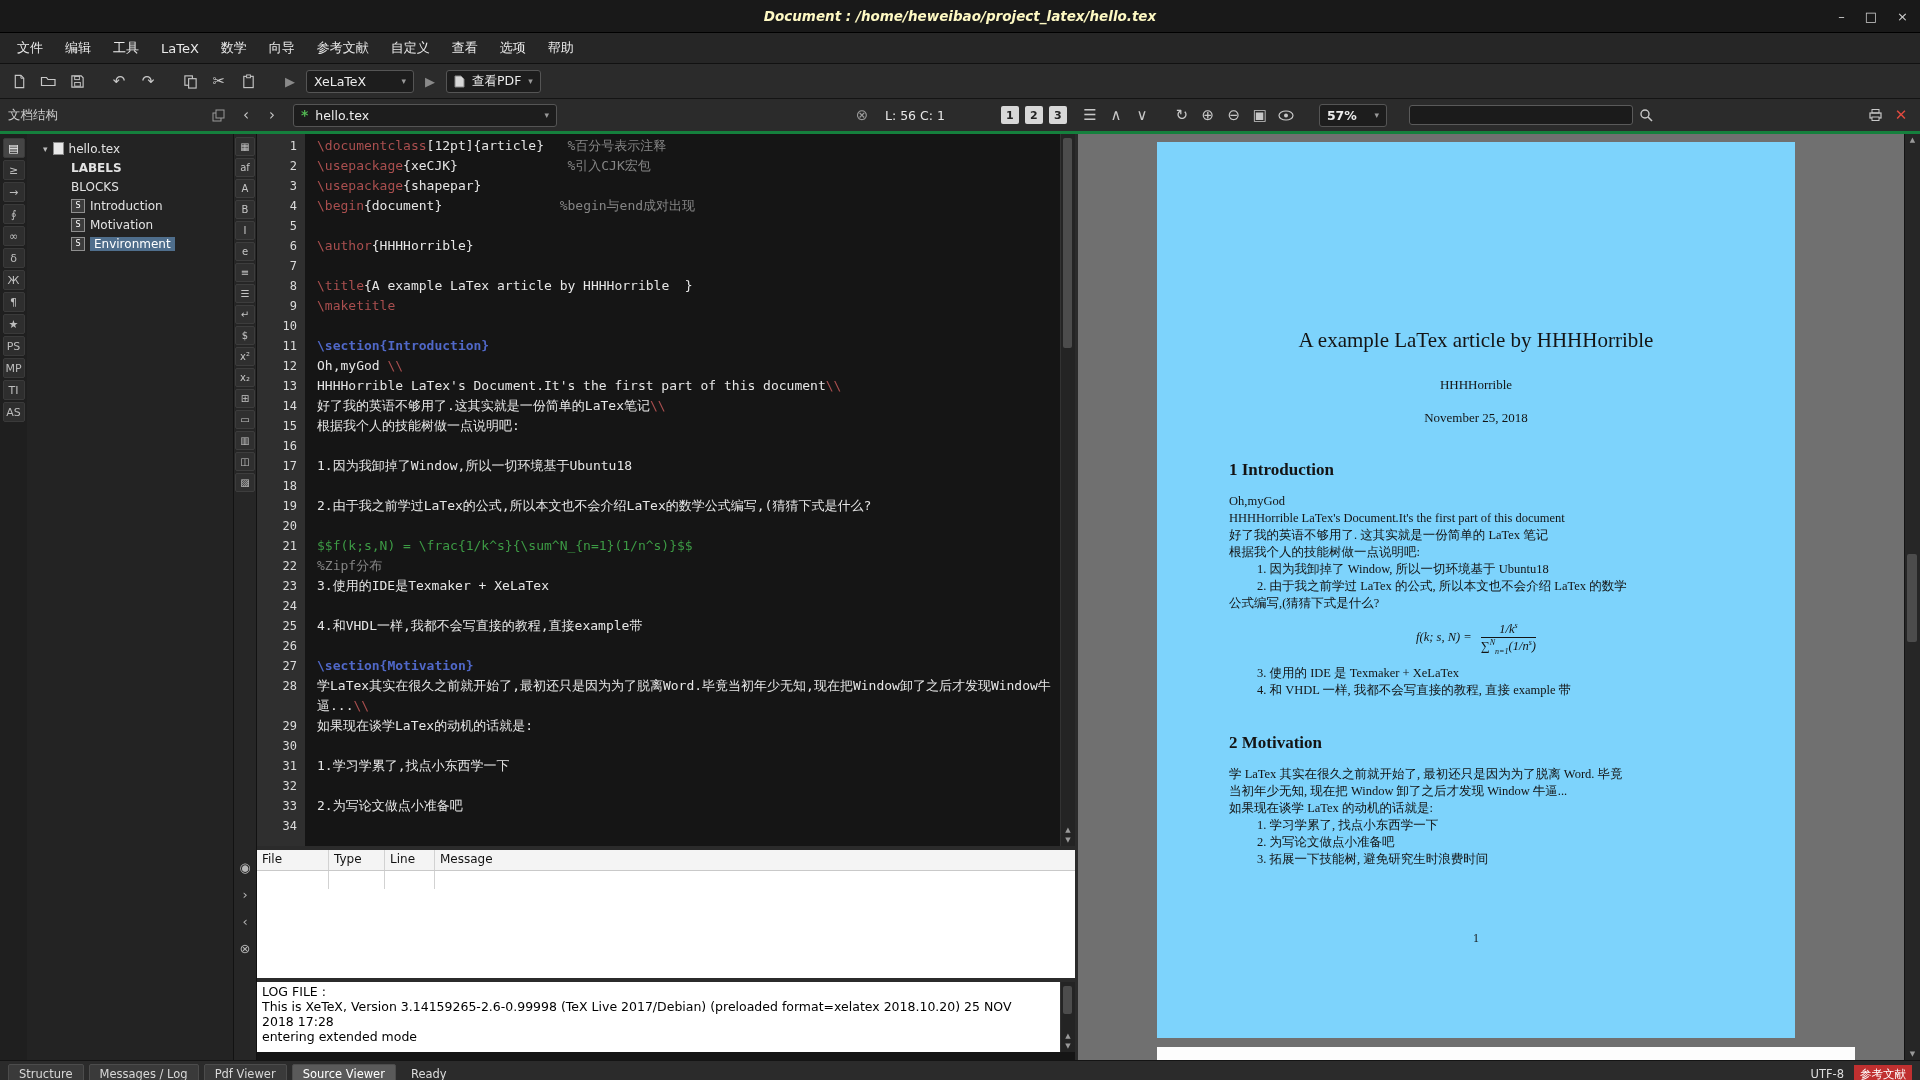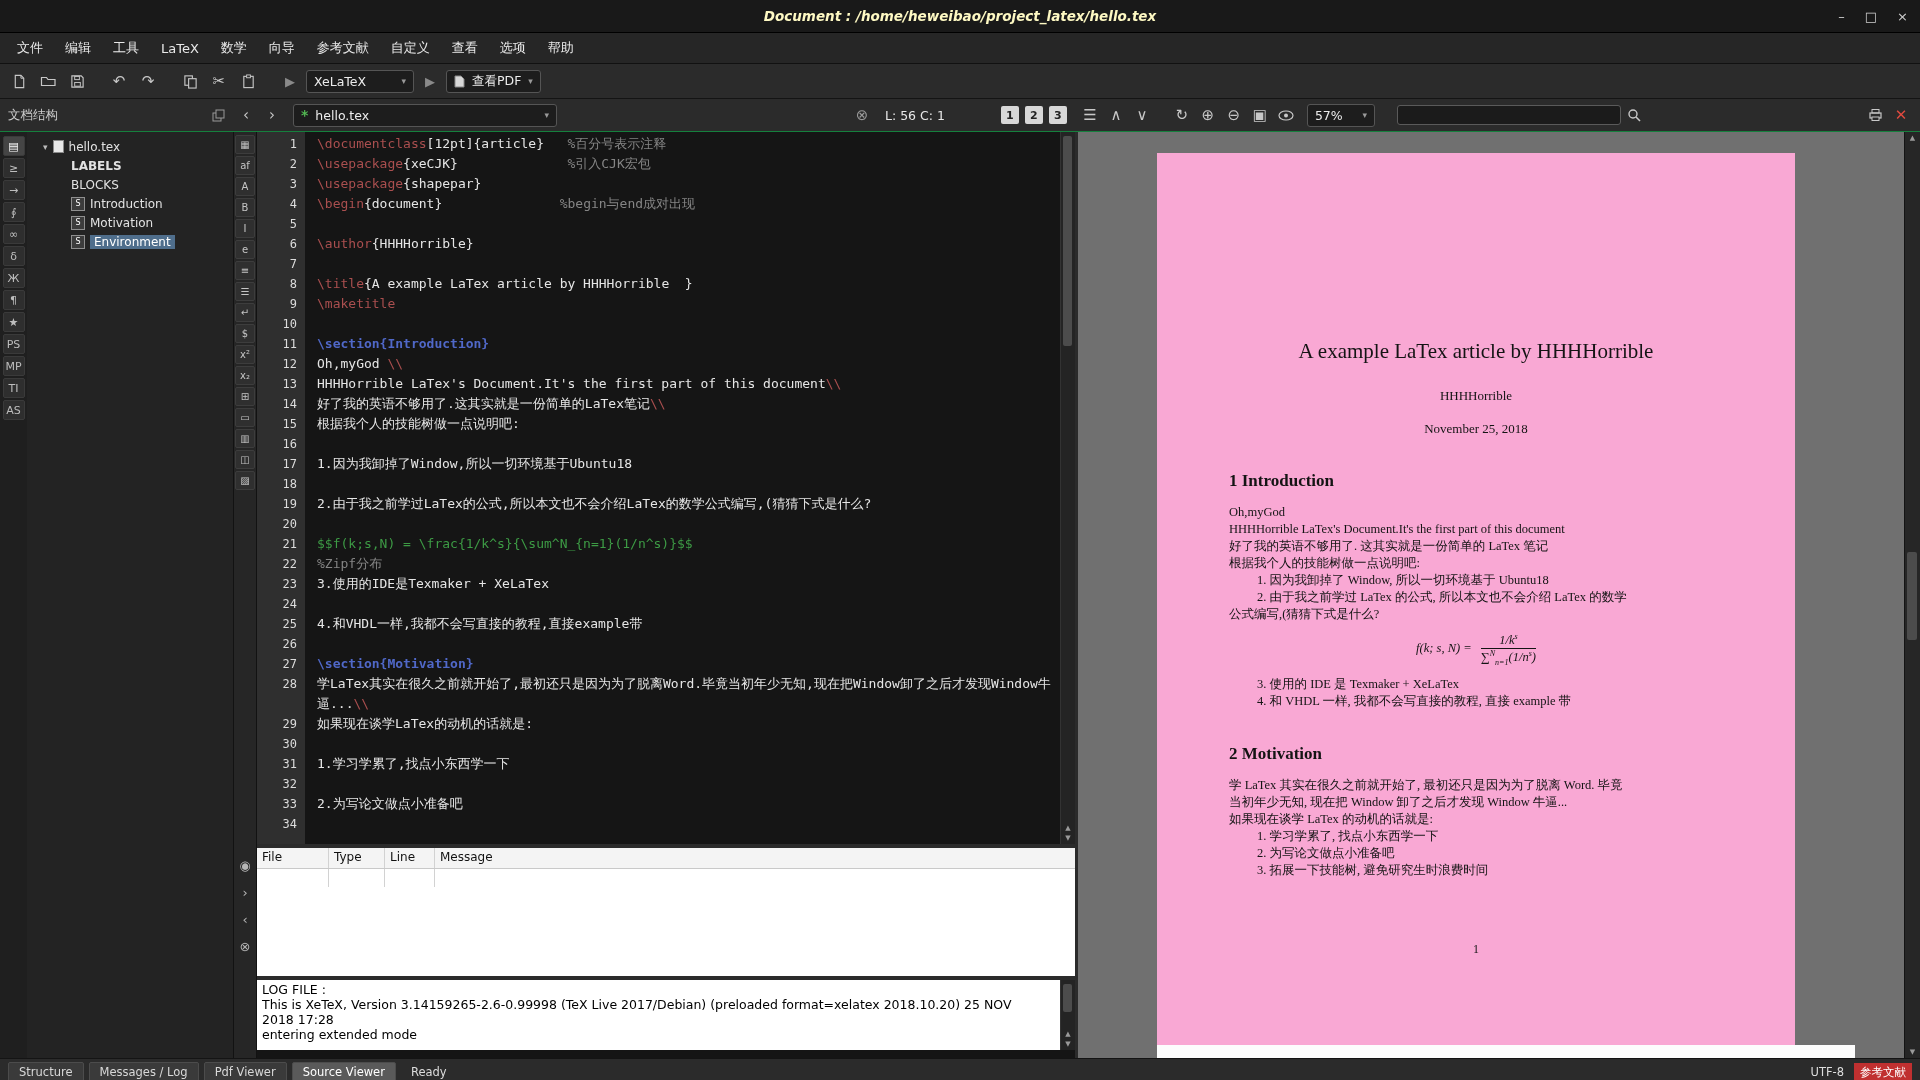--- a/index.html
+++ b/index.html
@@ -15,31 +15,31 @@
   .menu-item{padding:4px 11px;color:#e8e8e8;font-size:13px;}
   
   .toolbar{height:34px;background:#2b2b2b;display:flex;align-items:center;padding-left:6px;gap:3px;border-bottom:1px solid #141414;}
   .tbtn{min-width:26px;height:24px;display:flex;align-items:center;justify-content:center;color:#c8c8c8;border-radius:3px;font-size:15px;}
   .tbtn.glyph{font-size:15px;}
   .tbtn.run{color:#8a8a8a;font-size:13px;}
   .tbtn.red{color:#e04a3f;font-weight:bold;}
   .tsep{width:10px;}
   .combo{height:21px;background:#1d1d1d;border:1px solid #555;border-radius:3px;display:flex;align-items:center;padding:0 7px;gap:7px;color:#ececec;font-size:12.5px;}
   .caret{font-size:9px;color:#9a9a9a;}
-  .subtoolbar{height:32px;background:#2b2b2b;display:flex;align-items:center;border-bottom:1px solid #15803d;}
+  .subtoolbar{height:32px;background:#2b2b2b;display:flex;align-items:center;border-bottom:3px solid #15803d;}
   .sidebar-header{width:233px;flex:none;display:flex;align-items:center;padding:0 8px;box-sizing:border-box;color:#cfcfcf;font-size:12.5px;gap:6px;}
   .sidebar-header svg{margin-left:auto;}
   .file-combo{width:248px;margin-left:8px;}
   .file-combo .fname{flex:1;}
   .asterisk{color:#53b953;font-weight:bold;font-size:14px;}
   .cursor-pos{color:#e8e8e8;font-size:12.5px;margin:0 10px;white-space:nowrap;}
   .bm-group{display:flex;gap:6px;margin-left:46px;}
   .bm-btn{width:18px;height:18px;background:#d8d8d8;color:#222;border-radius:2px;display:flex;align-items:center;justify-content:center;font-size:11px;font-weight:bold;}
   .search{width:212px;height:18px;background:#1b1b1b;border:1px solid #5a5a5a;border-radius:3px;color:#eee;margin-left:22px;padding:0 5px;font-size:12px;}
-  .zoom-combo{width:52px;margin-left:8px;justify-content:space-between;}
+  .zoom-combo{width:52px;margin-left:20px;justify-content:space-between;font-weight:bold;}
   
   .main{display:flex;height:926px;}
   .sidebar{width:233px;flex:none;background:#232323;display:flex;}
   .tabstrip{width:27px;flex:none;display:flex;flex-direction:column;align-items:center;padding-top:4px;gap:2px;background:#1f1f1f;}
   .tab-btn{width:22px;height:20px;display:flex;align-items:center;justify-content:center;font-size:11px;color:#bdbdbd;background:#2e2e2e;border:1px solid #3a3a3a;border-radius:2px;box-sizing:border-box;}
   .tab-btn.active{background:#454545;color:#fff;}
   .tree{flex:1;padding-top:5px;font-size:12px;color:#e2e2e2;overflow:hidden;}
   .tree-row{height:19px;display:flex;align-items:center;gap:5px;}
   .tree-caret{font-size:9px;color:#bbb;}
   .tree-ico{flex:none;}
@@ -77,21 +77,21 @@
   .msg-col:nth-child(3){width:50px;flex:none;}
   .msg-col:nth-child(4){flex:1;border-right:none;}
   .msg-body{flex:1;background:#fff;}
   .logpanel{height:70px;background:#ffffff;color:#000;display:flex;overflow:hidden;}
   .log-lines{flex:1;padding:2px 0 0 5px;font-size:12.5px;line-height:15px;overflow:hidden;}
   .log-line{white-space:nowrap;}
   .logscroll .vthumb{height:28px;}
   
   .vsplit{width:3px;background:#2b2b2b;flex:none;}
   .pdf-panel{flex:1;background:#707070;position:relative;overflow:hidden;}
-  .pdf-page{position:absolute;left:79px;top:21px;width:638px;height:896px;background:#f9a8d4;color:#141414;
+  .pdf-page{position:absolute;left:79px;top:8px;width:638px;height:896px;background:#7dd3fc;color:#141414;
             font-family:"Liberation Serif","DejaVu Serif",serif;box-sizing:border-box;padding:0 72px;}
   .pdf-title{margin-top:186px;text-align:center;font-size:21px;}
   .pdf-author{margin-top:24px;text-align:center;font-size:13px;}
   .pdf-date{margin-top:17px;text-align:center;font-size:13px;}
   .pdf-heading{font-size:17px;font-weight:bold;margin:34px 0 13px;}
   .pdf-line{font-size:12.5px;line-height:17px;}
   .pdf-item{margin-left:28px;}
   .pdf-formula{margin:9px 0;text-align:center;font-size:12.5px;font-style:italic;}
   .frac{display:inline-block;text-align:center;vertical-align:middle;margin-left:6px;}
   .fnum{display:block;border-bottom:1px solid #141414;padding:0 5px;}

